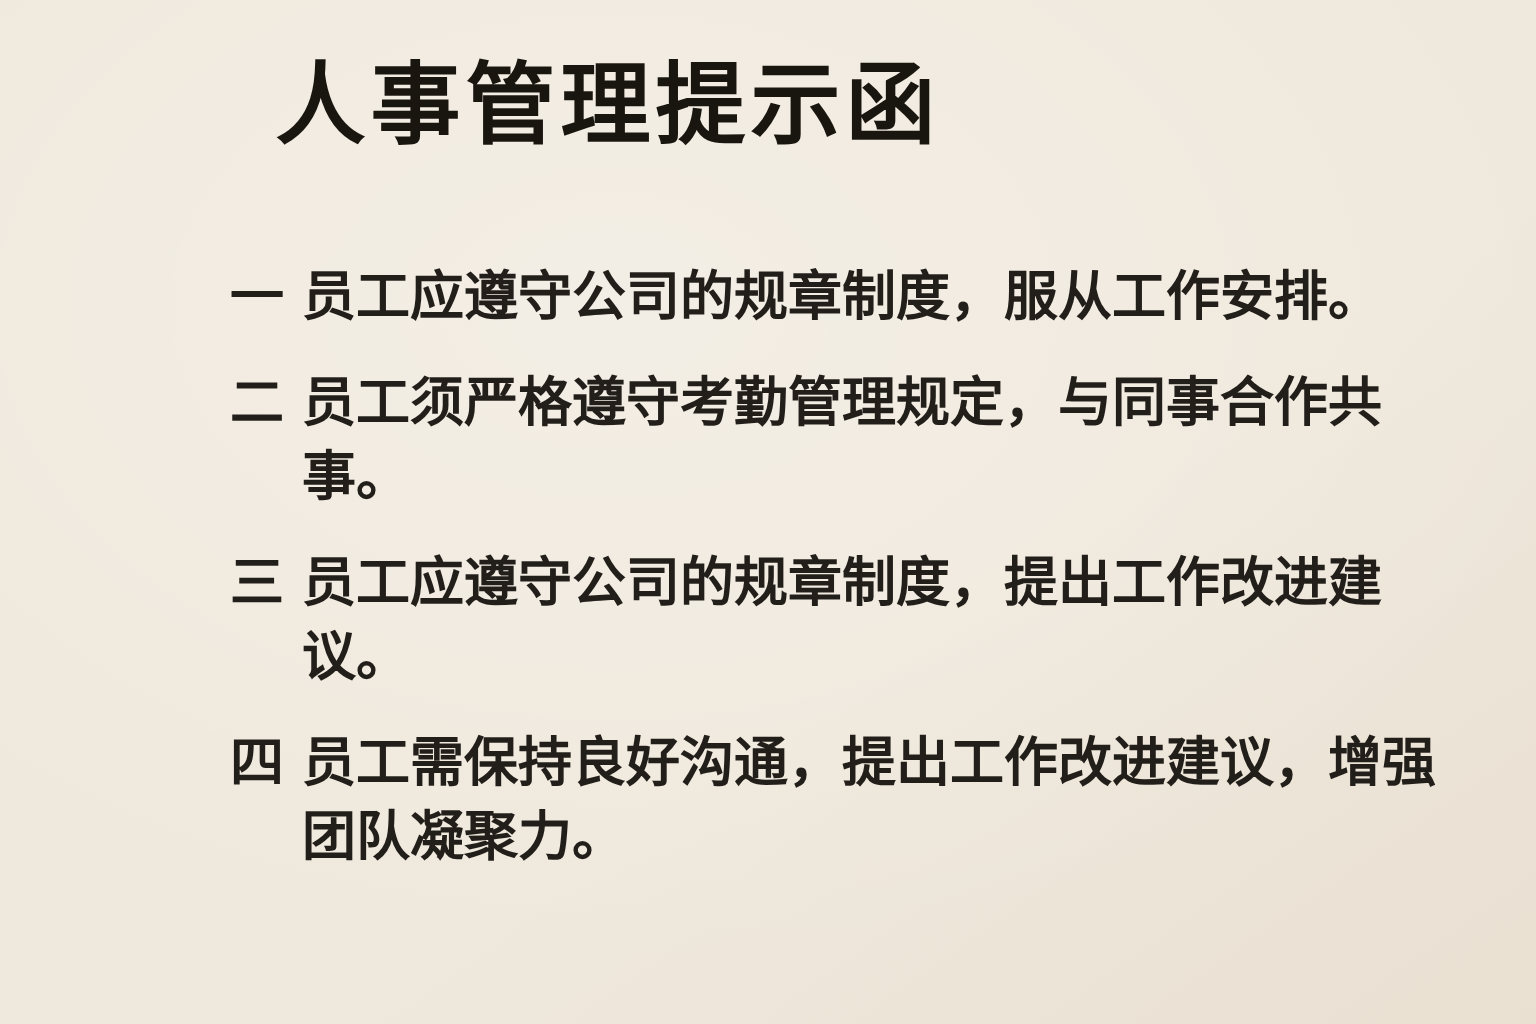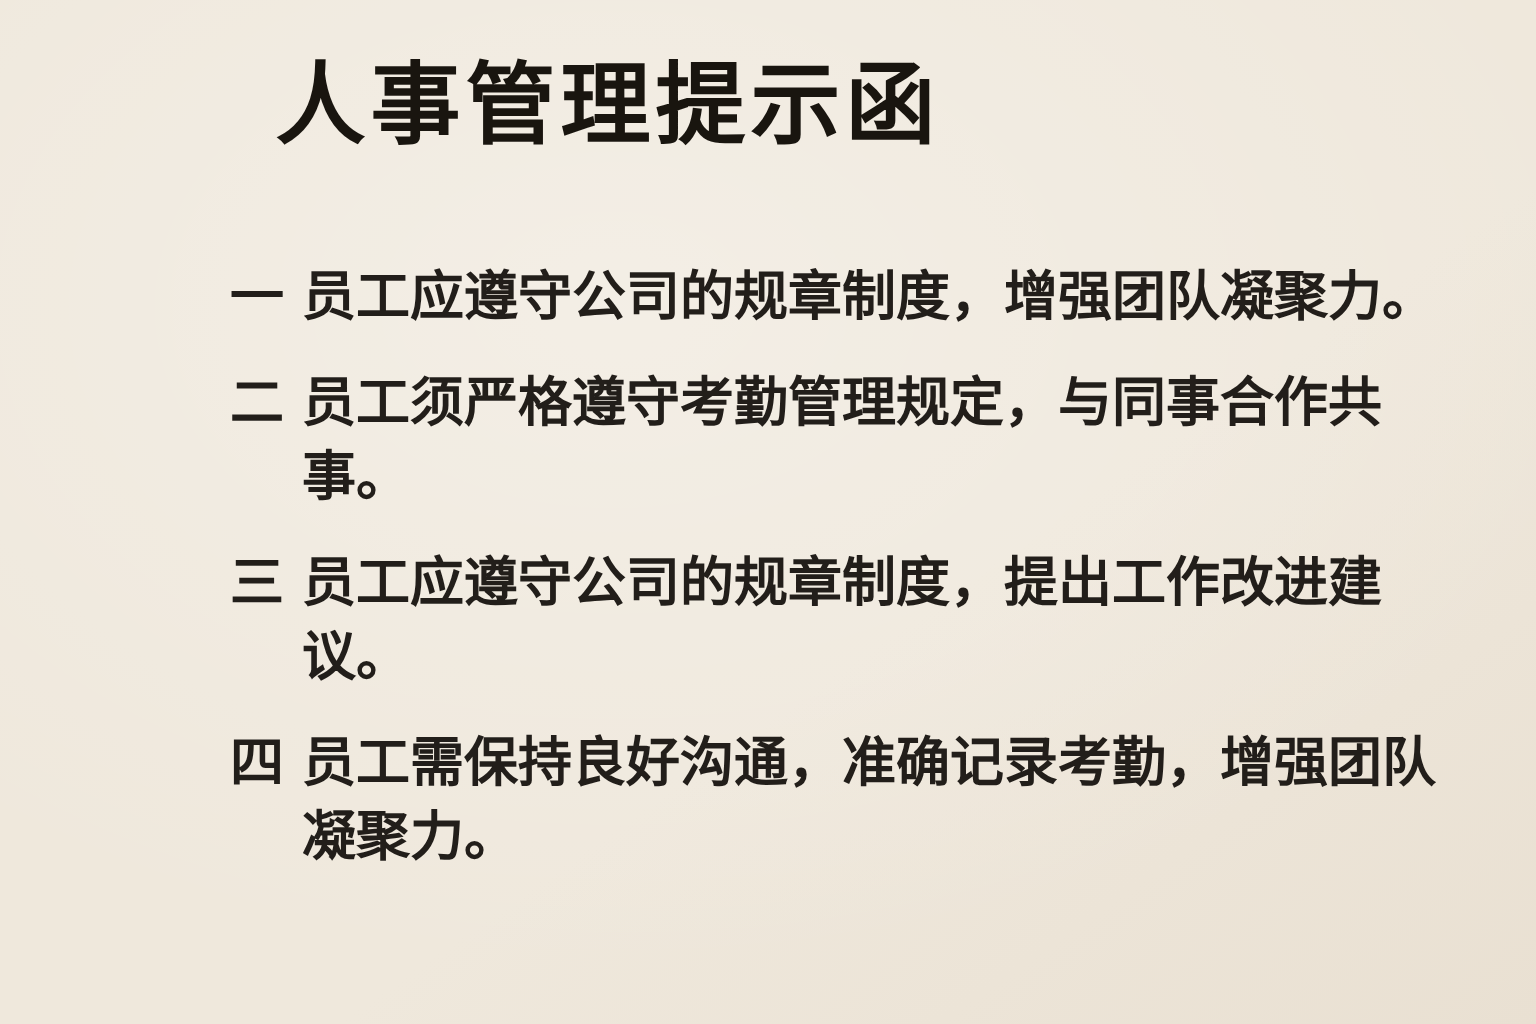--- a/index.html
+++ b/index.html
@@ -83,37 +83,37 @@
 
 <div class="page">
 
   <h1 class="doc-title">人事管理提示函</h1>
 
   <div class="items">
 
     <div class="item">
       <span class="item-num">一</span>
       <span class="item-gap"></span>
-      <span class="item-text">员工应遵守公司的规章制度，增强团队凝聚力。</span>
+      <span class="item-text">员工应遵守公司的规章制度，服从工作安排。</span>
     </div>
 
     <div class="item">
       <span class="item-num">二</span>
       <span class="item-gap"></span>
       <span class="item-text">员工须严格遵守考勤管理规定，与同事合作共事。</span>
     </div>
 
     <div class="item">
       <span class="item-num">三</span>
       <span class="item-gap"></span>
       <span class="item-text">员工应遵守公司的规章制度，提出工作改进建议。</span>
     </div>
 
     <div class="item">
       <span class="item-num">四</span>
       <span class="item-gap"></span>
-      <span class="item-text">员工需保持良好沟通，准确记录考勤，增强团队凝聚力。</span>
+      <span class="item-text">员工需保持良好沟通，提出工作改进建议，增强团队凝聚力。</span>
     </div>
 
   </div>
 
 
 </div>
 
 </body></html>

